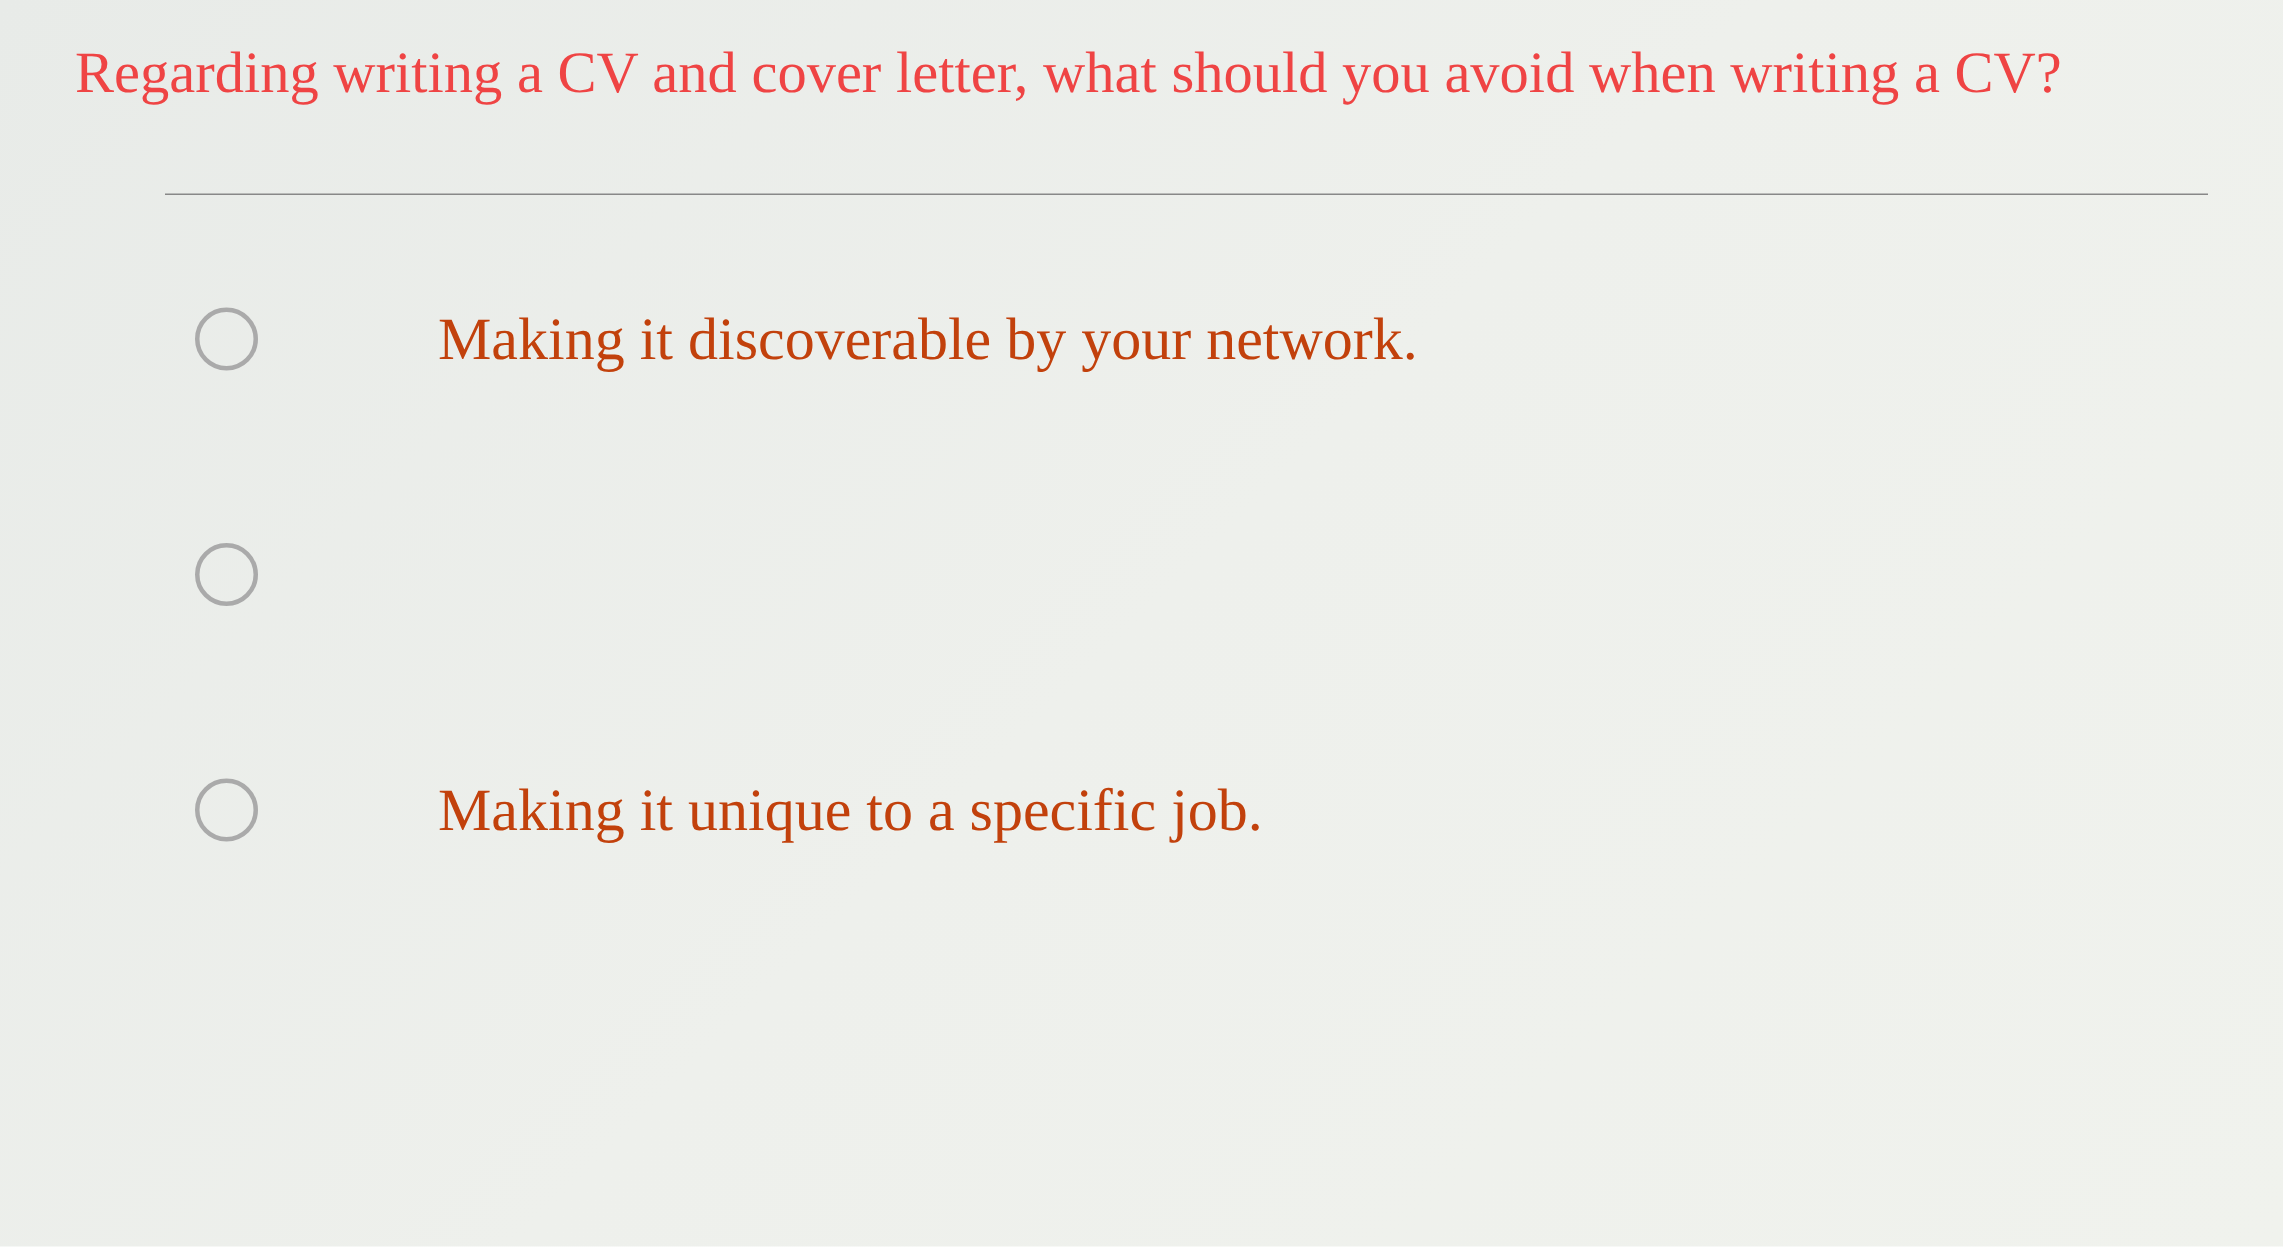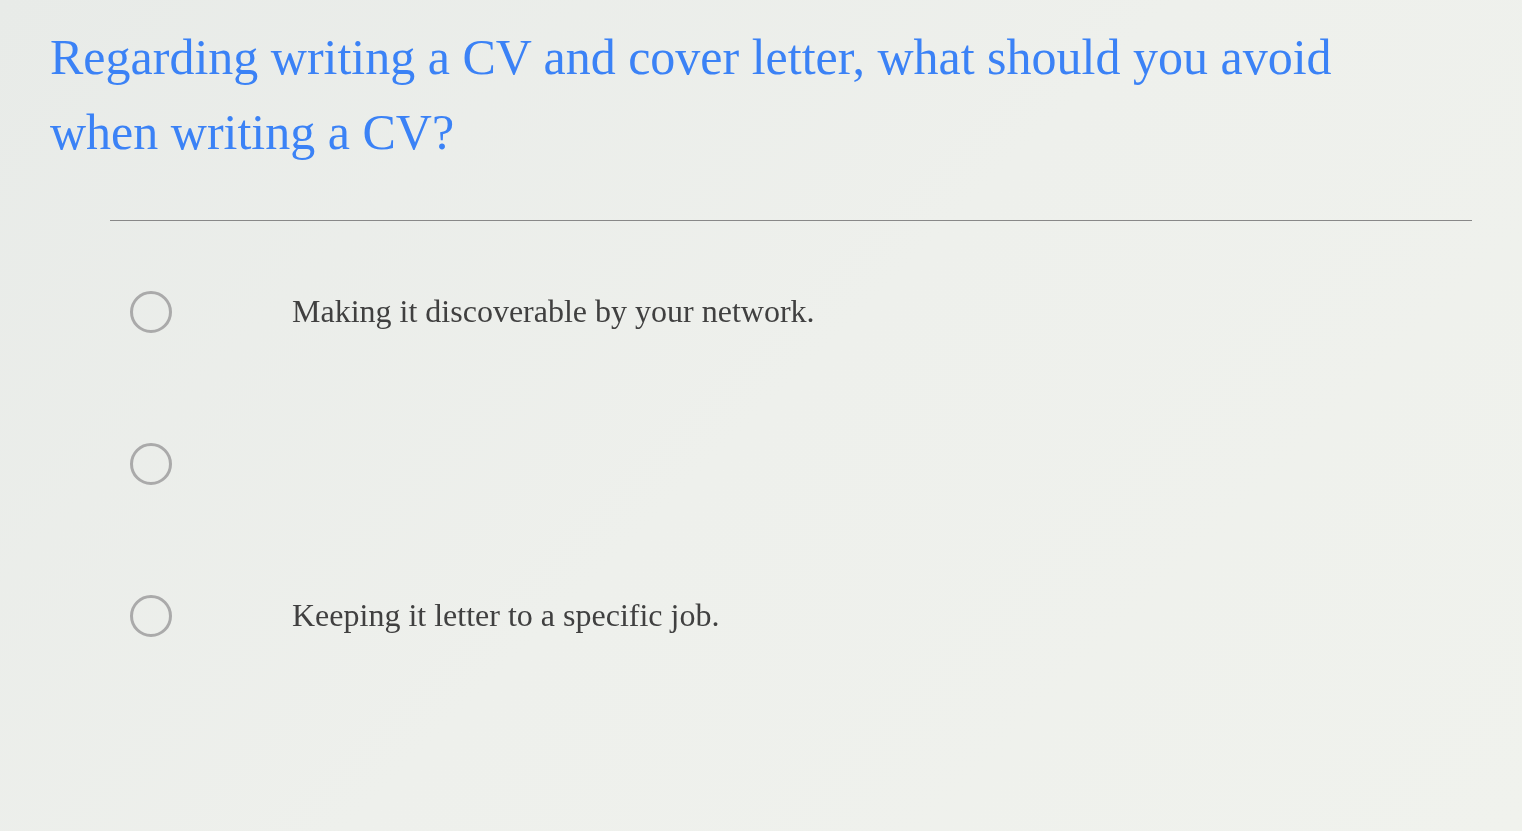--- a/index.html
+++ b/index.html
@@ -10,23 +10,23 @@
     body {
       width: 1522px;
       height: 831px;
       background: linear-gradient(135deg, #e8ebe8 0%, #eef0ec 50%, #f0f2ed 100%);
       font-family: Georgia, 'Times New Roman', serif;
       color: #4a4a4a;
       padding: 20px 50px;
       overflow: hidden;
     }
     .question-text {
-      font-size: 50px;
+      font-size: 39px;
       line-height: 1.5;
-      color: #3b82f6;
+      color: #ef4444;
       margin-bottom: 50px;
       padding-right: 20px;
     }
     .divider {
       border: none;
       border-top: 1px solid #888;
       margin: 0 0 70px 60px;
     }
     .options-container {
       padding-left: 80px;
@@ -40,37 +40,37 @@
       width: 42px;
       height: 42px;
       border: 3px solid #aaa;
       border-radius: 50%;
       background: transparent;
       flex-shrink: 0;
       margin-right: 120px;
       cursor: pointer;
     }
     .option-label {
-      font-size: 32px;
-      color: #404040;
+      font-size: 40px;
+      color: #c2410c;
       line-height: 1.3;
     }
   </style>
 </head>
 <body>
 
 <div class="question-text">Regarding writing a CV and cover letter, what should you avoid when writing a CV?</div>
 
 <hr class="divider">
 
 <div class="options-container">
   <div class="option">
     <div class="radio-button"></div>
     <div class="option-label">Making it discoverable by your network.</div>
   </div>
   <div class="option">
     <div class="radio-button"></div>
   </div>
   <div class="option">
     <div class="radio-button"></div>
-    <div class="option-label">Keeping it letter to a specific job.</div>
+    <div class="option-label">Making it unique to a specific job.</div>
   </div>
 </div>
 
 </body></html>

